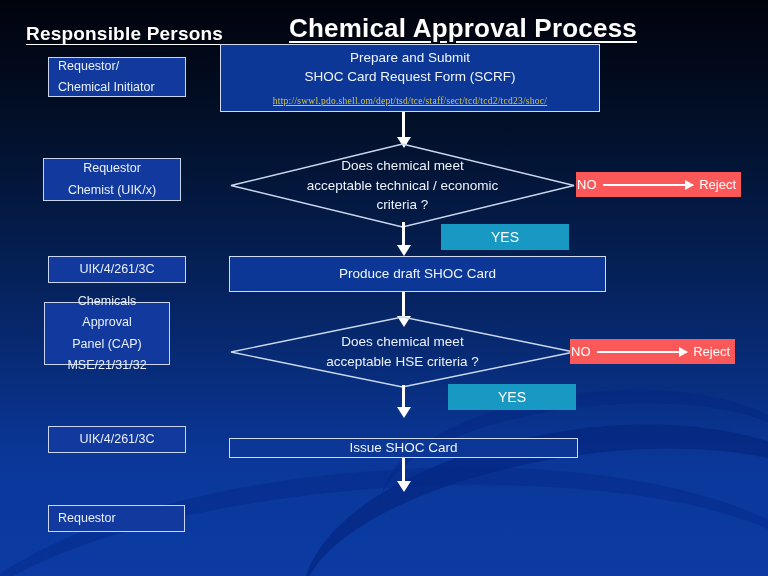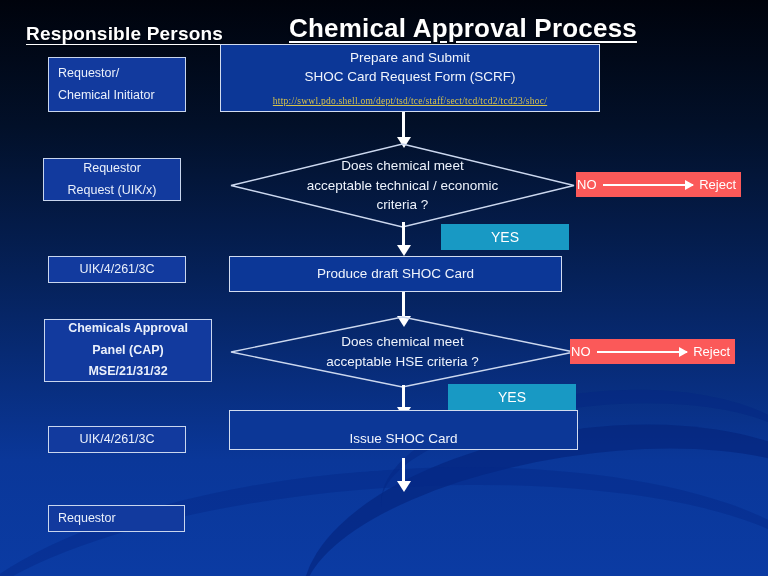--- a/index.html
+++ b/index.html
@@ -135,35 +135,35 @@
 <div id="slide">
 
   <div class="swoosh sw1"></div>
   <div class="swoosh sw2"></div>
   <div class="swoosh sw3"></div>
 
   <div class="heading" id="h-persons">Responsible Persons</div>
 
   <div class="heading" id="h-process">Chemical Approval Process</div>
 
-  <div class="rolebox lft" style="left:48px;top:57px;width:138px;height:55px;">
+  <div class="rolebox lft" style="left:48px;top:57px;width:138px;height:40px;">
     <span>Requestor/</span>
     <span>Chemical Initiator</span>
   </div>
 
   <div class="rolebox ctr" style="left:43px;top:158px;width:138px;height:43px;">
     <span>Requestor</span>
-    <span>Request (UIK/x)</span>
+    <span>Chemist (UIK/x)</span>
   </div>
 
   <div class="rolebox ctr" style="left:48px;top:256px;width:138px;height:27px;">
     <span>UIK/4/261/3C</span>
   </div>
 
-  <div class="rolebox ctr" style="left:44px;top:319px;width:168px;height:63px;font-weight:bold;">
+  <div class="rolebox ctr" style="left:44px;top:302px;width:126px;height:63px;">
     <span>Chemicals Approval</span>
     <span>Panel (CAP)</span>
     <span>MSE/21/31/32</span>
   </div>
 
   <div class="rolebox ctr" style="left:48px;top:426px;width:138px;height:27px;">
     <span>UIK/4/261/3C</span>
   </div>
 
   <div class="rolebox lft" style="left:48px;top:505px;width:137px;height:27px;">
@@ -196,21 +196,21 @@
     <span class="r-arrow"></span>
     <span class="lbl-rej">Reject</span>
   </div>
 
   <div class="yesbox" style="left:441px;top:224px;width:128px;height:26px;">
     <span>YES</span>
   </div>
 
   <div class="conn" style="left:402px;top:222px;height:24px;"></div>
 
-  <div class="procbox" style="left:229px;top:256px;width:333px;height:36px;">
+  <div class="procbox" style="left:229px;top:256px;width:377px;height:36px;">
     <span>Produce draft SHOC Card</span>
   </div>
 
   <div class="conn" style="left:402px;top:292px;height:25px;"></div>
 
   <div class="diamond" style="left:230px;top:316px;width:345px;height:72px;">
     <svg width="345" height="72" viewBox="0 0 345 72">
       <polygon points="172.5,1 344,36 172.5,71 1,36" fill="none" stroke="#ccd8ef" stroke-width="1.4"></polygon>
     </svg>
     <div class="dlabel">
@@ -226,20 +226,20 @@
     <span class="r-arrow"></span>
     <span class="lbl-rej">Reject</span>
   </div>
 
   <div class="yesbox" style="left:448px;top:384px;width:128px;height:26px;">
     <span>YES</span>
   </div>
 
   <div class="conn" style="left:402px;top:385px;height:23px;"></div>
 
-  <div class="procbox" style="left:229px;top:410px;width:349px;height:40px;justify-content:flex-end;">
+  <div class="procbox" style="left:229px;top:438px;width:349px;height:20px;">
     <span>Issue SHOC Card</span>
   </div>
 
   <div class="conn" style="left:402px;top:458px;height:24px;"></div>
 
 
 </div>
 
 </body></html>

